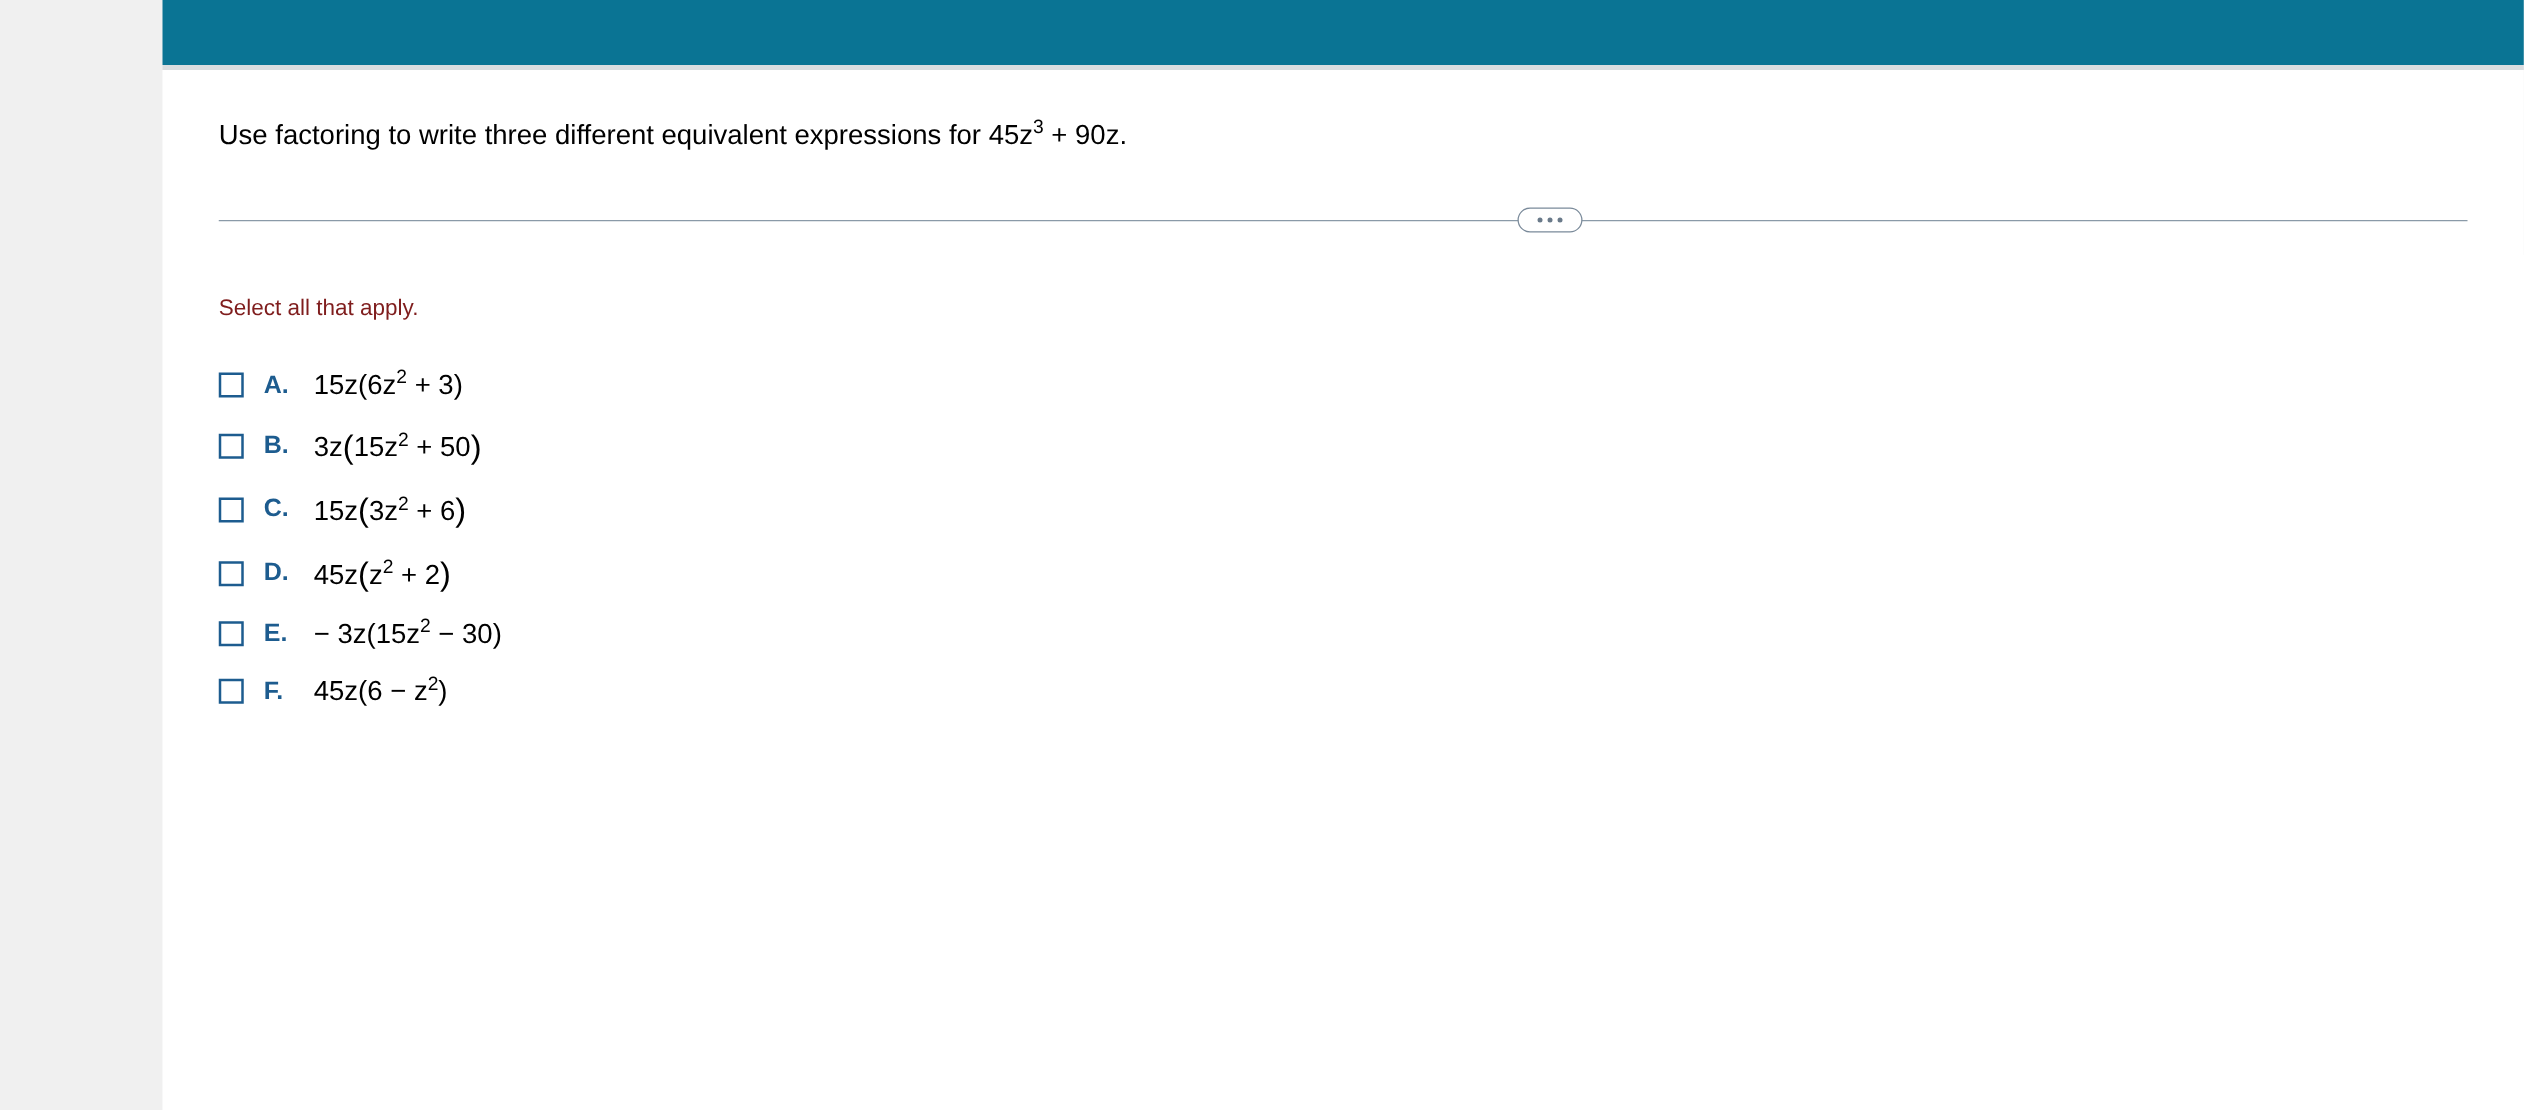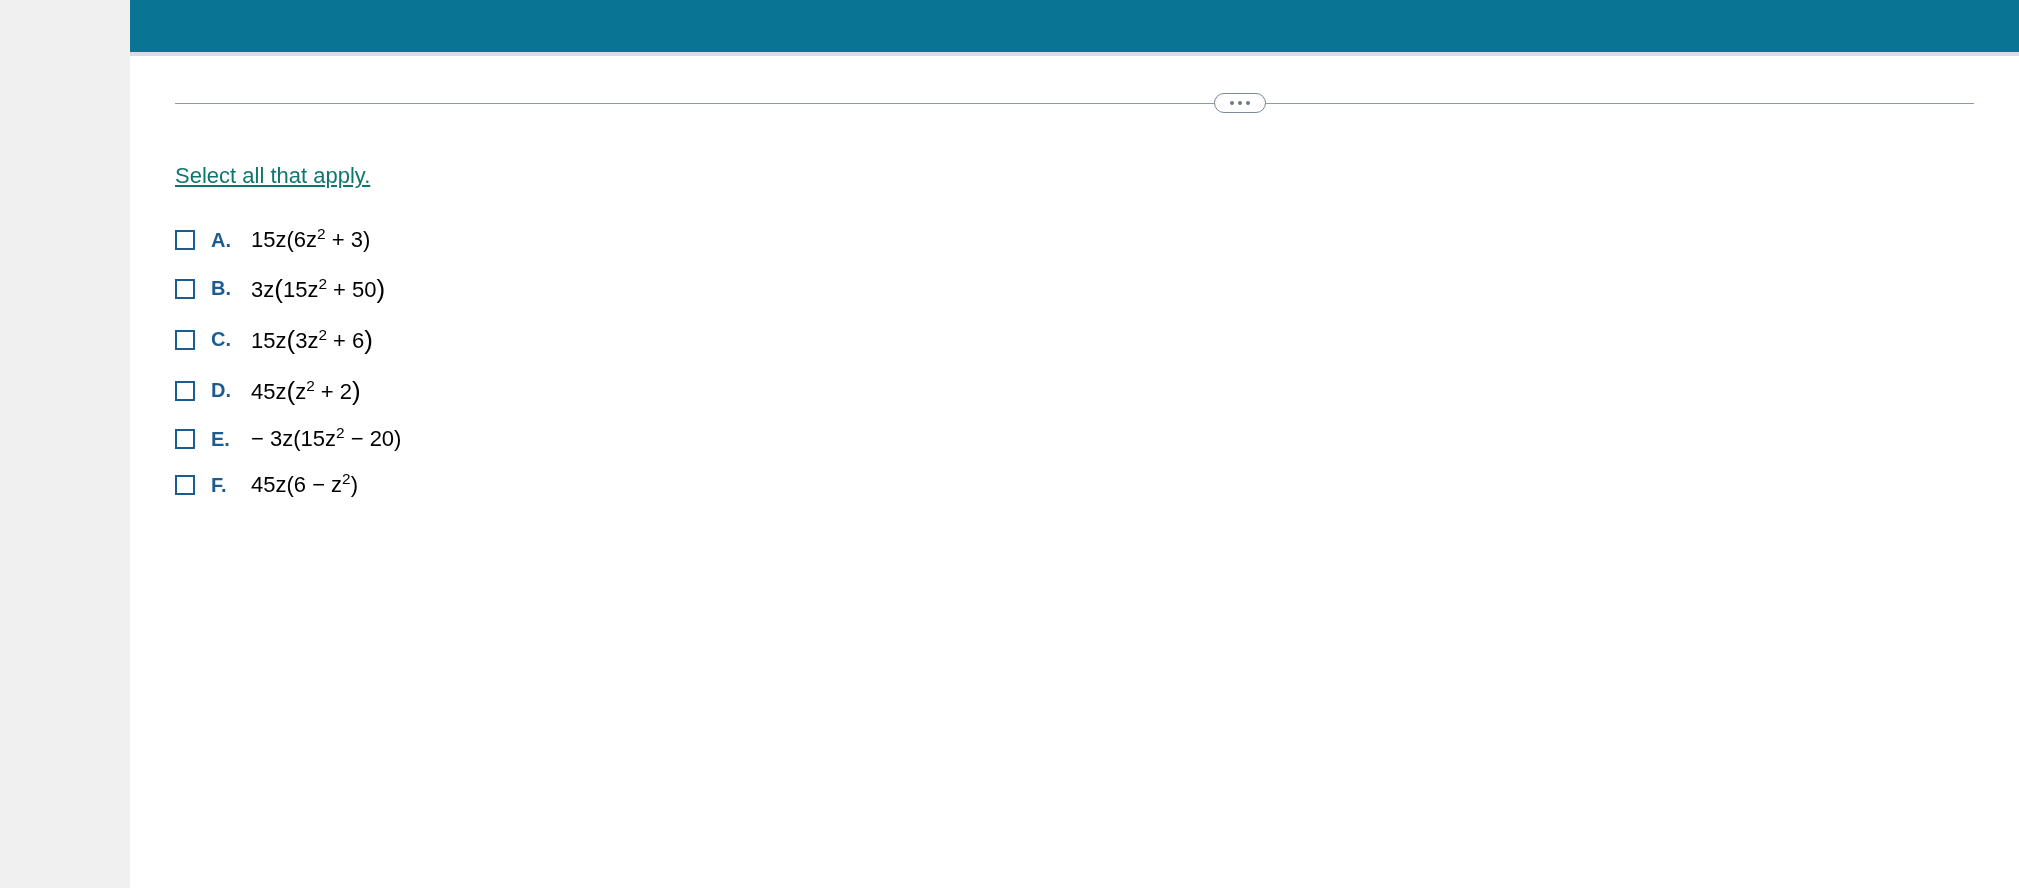--- a/index.html
+++ b/index.html
@@ -88,24 +88,23 @@
     }
     .divider-pill span {
       display: inline-block;
       width: 4px;
       height: 4px;
       background: #6a7a8a;
       border-radius: 50%;
       margin: 0 2px;
     }
     .instruction {
-      font-size: 22px;
-      color: #0f766e;
+      font-size: 18px;
+      color: #7f1d1d;
       margin-bottom: 38px;
-      text-decoration: underline;
     }
     .options {
       display: flex;
       flex-direction: column;
       gap: 20px;
     }
     .option-row {
       display: flex;
       align-items: center;
       gap: 16px;
@@ -142,20 +141,23 @@
   </style>
 </head>
 <body>
 
 <div class="left-margin"></div>
 <div class="header-bar"></div>
 <div class="sep-line"></div>
 
 <div class="content-area">
 
+  <div class="question-text">
+    <span>Use factoring to write three different equivalent expressions for </span><span>45z</span><sup>3</sup><span> + 90z.</span>
+  </div>
 
   <div class="divider-wrap">
     <div class="divider-line"></div>
     <div class="divider-pill">
       <span></span>
         <span></span>
         <span></span>
     </div>
   </div>
 
@@ -192,21 +194,21 @@
       <div class="option-label">D.</div>
       <div class="option-expr">
         <span>45z</span><span class="lparen">(</span><span>z</span><sup>2</sup><span> + 2</span><span class="rparen">)</span>
       </div>
     </div>
 
     <div class="option-row">
       <div class="checkbox"></div>
       <div class="option-label">E.</div>
       <div class="option-expr">
-        <span>− 3z(15z</span><sup>2</sup><span> − 20)</span>
+        <span>− 3z(15z</span><sup>2</sup><span> − 30)</span>
       </div>
     </div>
 
     <div class="option-row">
       <div class="checkbox"></div>
       <div class="option-label">F.</div>
       <div class="option-expr">
         <span>45z(6 − z</span><sup>2</sup><span>)</span>
       </div>
     </div>

